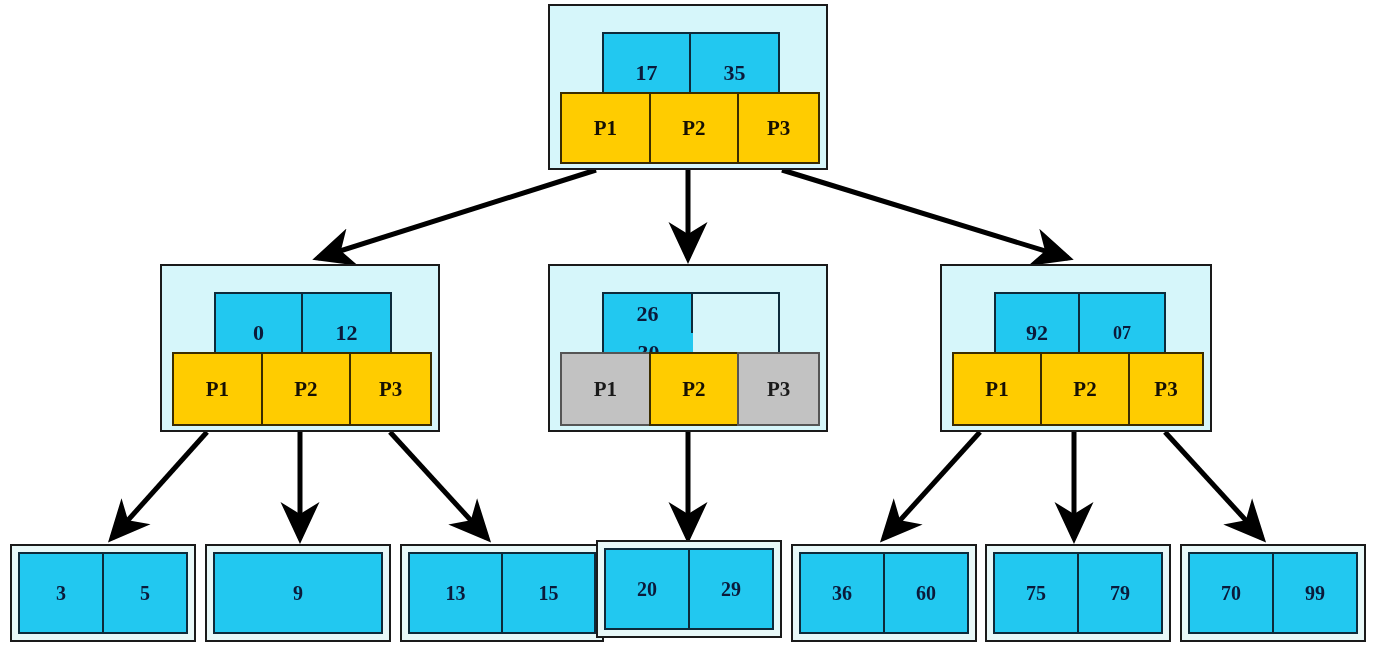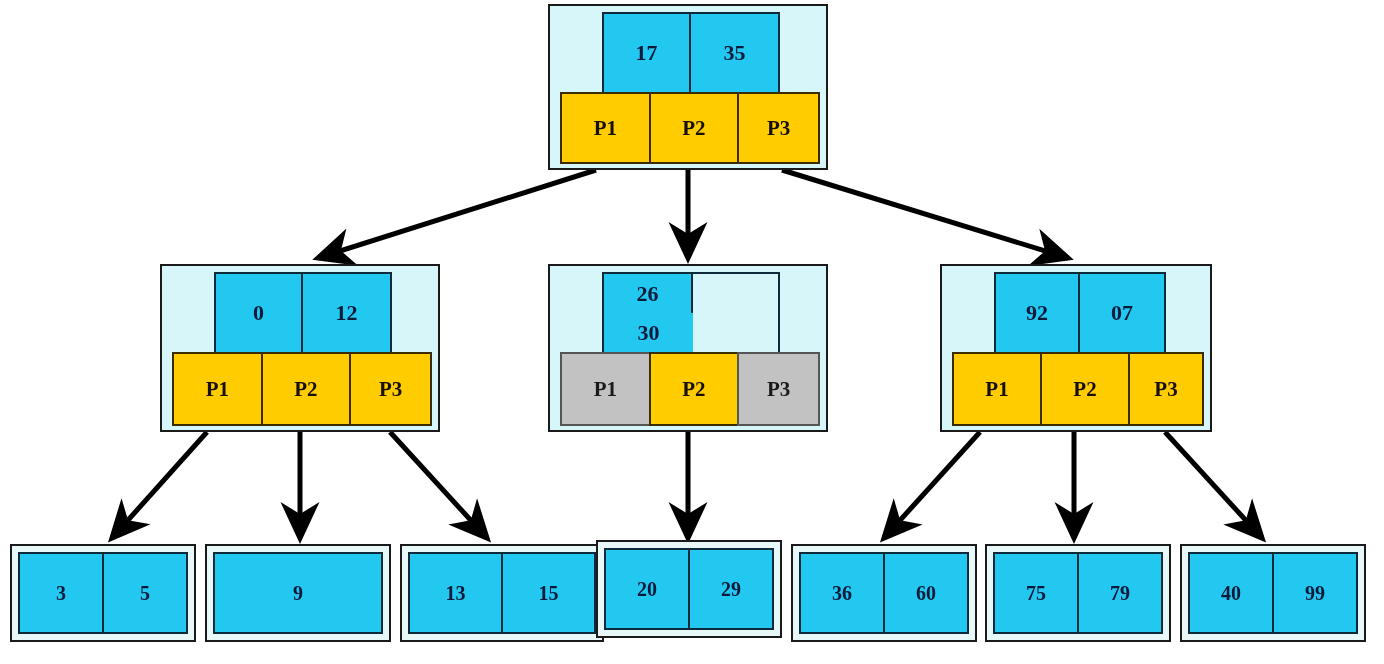--- a/index.html
+++ b/index.html
@@ -19,20 +19,21 @@
     background:#d6f6fa;
     border:2px solid #1a1a1a;
     box-sizing:border-box;
   }
   .keyrow{
     position:absolute;
     display:flex;
     box-sizing:border-box;
     border:2px solid #0d2a3a;
     border-bottom:none;
+    margin-top:20px;
   }
   .keycell{
     background:#22c8f0;
     box-sizing:border-box;
     display:flex;align-items:center;justify-content:center;
     font-weight:bold;
     color:#0b1a3a;
     border-right:2px solid #0d2a3a;
   }
   .keycell:last-child{border-right:none;}
@@ -138,21 +139,21 @@
     <div class="ptrrow" style="left:10px;top:86px;width:260px;height:74px;">
       <div class="ptrcell off" style="width:92px;height:100%;font-size:21px;">P1</div>
       <div class="ptrcell on" style="width:92px;height:100%;font-size:21px;">P2</div>
       <div class="ptrcell off" style="width:84px;height:100%;font-size:21px;">P3</div>
     </div>
   </div>
 
   <div class="inode" style="left:940px;top:264px;width:272px;height:168px;">
     <div class="keyrow" style="left:52px;top:6px;width:172px;height:80px;">
       <div class="keycell" style="width:86px;height:100%;font-size:22px;">92</div>
-      <div class="keycell" style="width:86px;height:100%;font-size:22px;">07</div>
+      <div class="keycell" style="width:86px;height:100%;font-size:18px;">07</div>
     </div>
     <div class="ptrrow" style="left:10px;top:86px;width:252px;height:74px;">
       <div class="ptrcell on" style="width:90px;height:100%;font-size:21px;">P1</div>
       <div class="ptrcell on" style="width:90px;height:100%;font-size:21px;">P2</div>
       <div class="ptrcell on" style="width:76px;height:100%;font-size:21px;">P3</div>
     </div>
   </div>
 
   <div class="leaf" style="left:10px;top:544px;width:186px;height:98px;">
     <div class="leafinner">
@@ -190,18 +191,18 @@
 
   <div class="leaf" style="left:985px;top:544px;width:186px;height:98px;">
     <div class="leafinner">
       <div class="leafcell" style="font-size:20px;">75</div>
       <div class="leafcell" style="font-size:20px;">79</div>
     </div>
   </div>
 
   <div class="leaf" style="left:1180px;top:544px;width:186px;height:98px;">
     <div class="leafinner">
-      <div class="leafcell" style="font-size:20px;">40</div>
+      <div class="leafcell" style="font-size:20px;">70</div>
       <div class="leafcell" style="font-size:20px;">99</div>
     </div>
   </div>
 
 </div>
 
 </body></html>

